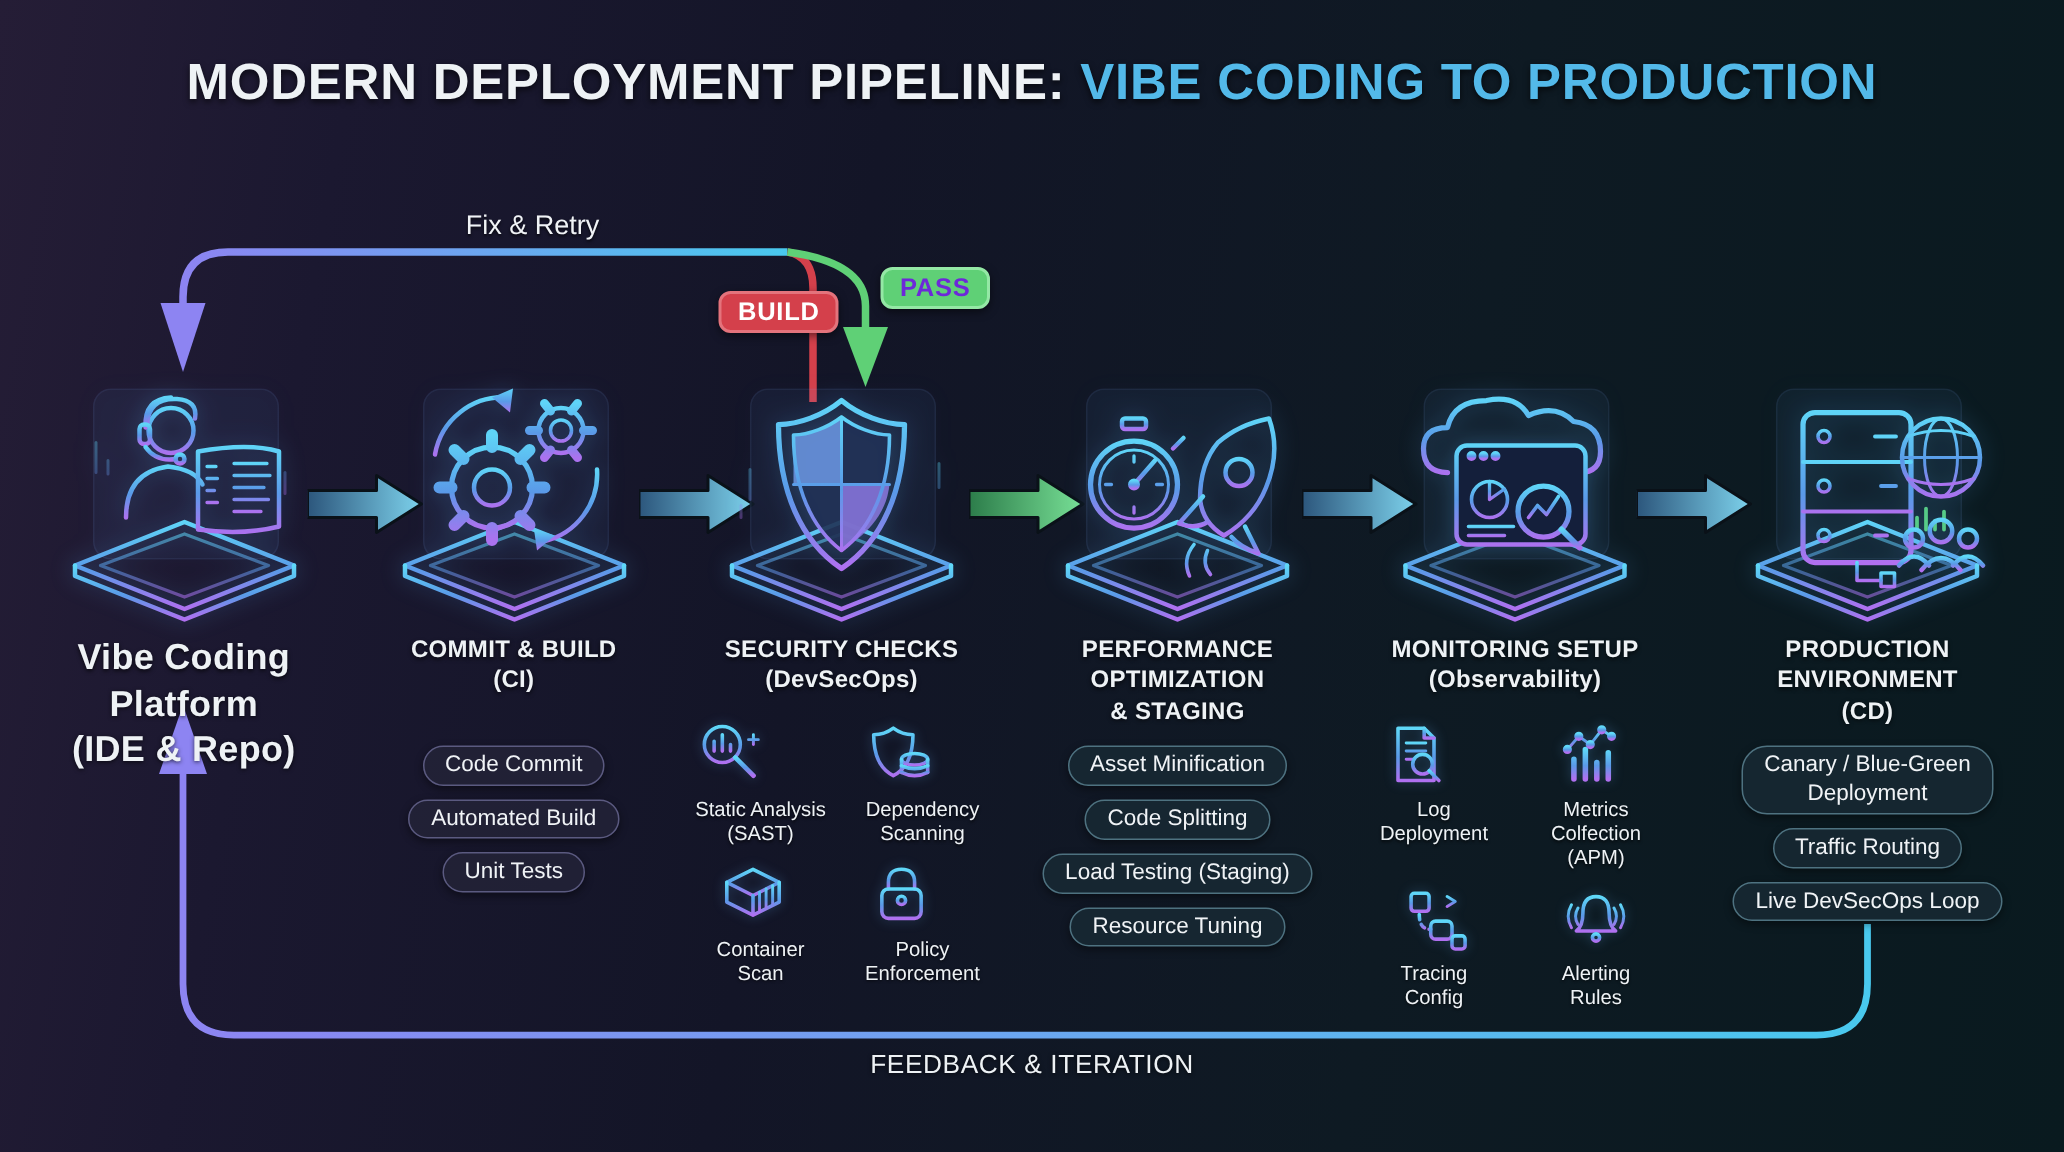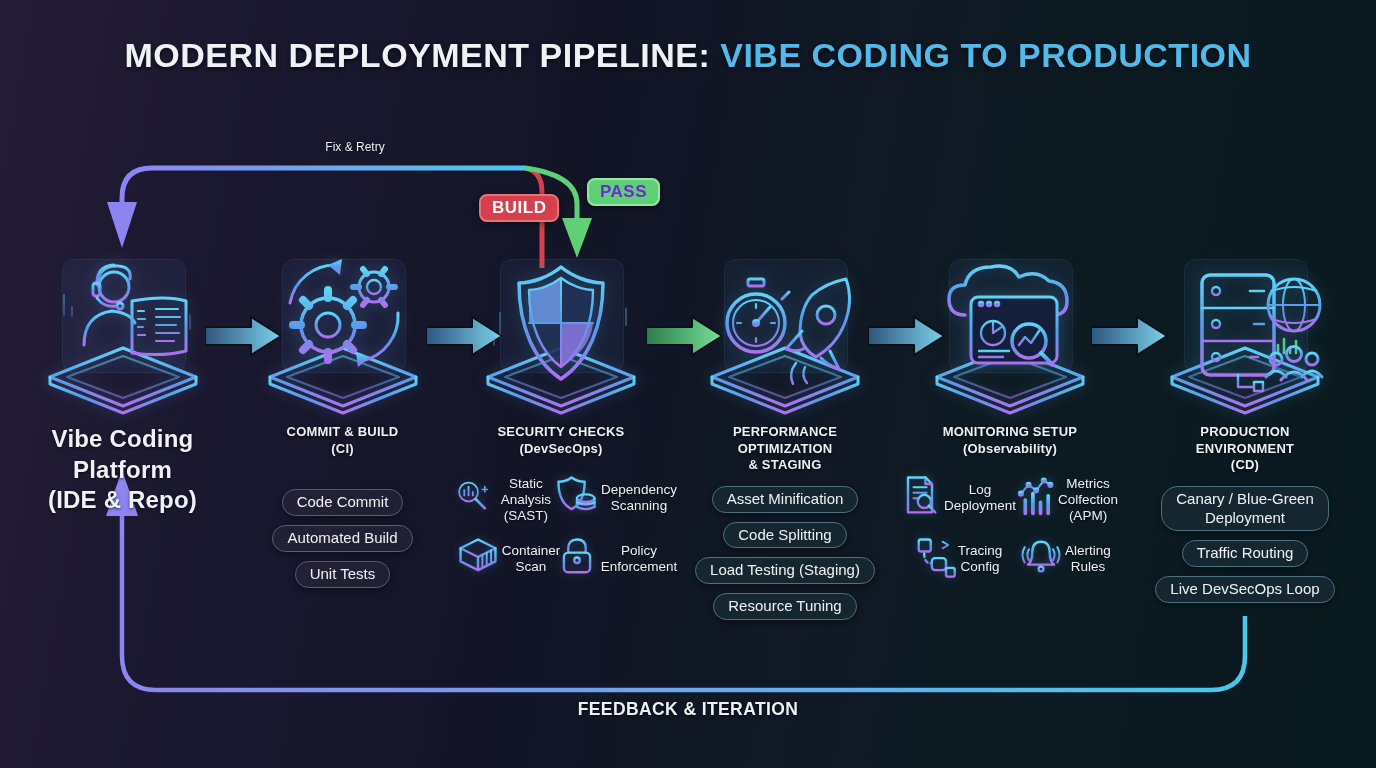--- a/index.html
+++ b/index.html
@@ -9,44 +9,44 @@
     font-family:"Liberation Sans",sans-serif;color:#eef2f5;
   }
   .title{position:absolute;top:36px;left:0;width:100%;text-align:center;
     font-size:34px;font-weight:700;letter-spacing:.5px;white-space:nowrap;
     text-shadow:0 2px 4px rgba(0,0,0,.65);}
   .title .hl{color:#53b9e9;}
   .col{position:absolute;top:253px;display:flex;flex-direction:column;align-items:center;}
   .icon-wrap{position:relative;width:170px;height:165px;filter:drop-shadow(0 0 7px rgba(90,180,255,.28));}
   .icon-bg{position:absolute;left:24px;top:6px;width:122px;height:112px;border-radius:12px;
     background:rgba(110,150,240,.06);border:1px solid rgba(140,180,255,.08);}
-  .stage-title{margin-top:6px;font-weight:700;font-size:13px;line-height:1.28;text-align:center;
+  .stage-title{margin-top:6px;font-weight:700;font-size:16px;line-height:1.28;text-align:center;
     white-space:pre-line;letter-spacing:.2px;text-shadow:0 1px 3px rgba(0,0,0,.7);}
   .pills{display:flex;flex-direction:column;align-items:center;gap:9px;}
   .pills.m20{margin-top:32px;} .pills.m12{margin-top:12px;}
   .pill{background:rgba(24,42,52,.78);border:1.5px solid #4e7280;border-radius:17px;
     padding:3px 14px;font-size:15px;line-height:1.25;text-align:center;white-space:pre-line;
     color:#f0f3f6;box-shadow:0 2px 6px rgba(0,0,0,.45);max-width:180px;}
   .pill.ci{background:rgba(36,36,56,.78);border-color:#5b5a80;}
   .subgrid{margin-top:15px;display:grid;grid-template-columns:106px 106px;column-gap:2px;row-gap:9px;
     justify-items:center;align-items:start;}
-  .subitem{display:flex;flex-direction:row;align-items:center;}
+  .subitem{display:flex;flex-direction:column;}
   .subitem svg{width:48px;height:48px;filter:drop-shadow(0 0 4px rgba(100,180,255,.3));}
   .sublabel{margin-top:4px;font-size:13.5px;line-height:1.18;text-align:center;white-space:pre-line;
     text-shadow:0 1px 2px rgba(0,0,0,.7);}
   .arrow{position:absolute;top:314px;width:78px;height:44px;}
   .loop-svg{position:absolute;pointer-events:none;}
   .badge{position:absolute;font-weight:700;font-size:17px;padding:2px 11px;border-radius:8px;
     letter-spacing:.5px;box-shadow:0 2px 6px rgba(0,0,0,.5);}
   .badge-fail{left:479px;top:194px;background:#d4404b;color:#fff;border:2px solid #e4737c;}
   .badge-pass{left:587px;top:178px;background:#5fd076;color:#6d28d9;border:2px solid #94e8a5;}
-  .fix-retry{position:absolute;left:280px;top:140px;width:150px;text-align:center;font-size:12px;
+  .fix-retry{position:absolute;left:280px;top:140px;width:150px;text-align:center;font-size:18px;
     color:#f0f3f6;text-shadow:0 1px 2px rgba(0,0,0,.7);}
   .feedback-label{position:absolute;left:518px;top:699px;width:340px;text-align:center;
-    font-weight:700;font-size:17.5px;letter-spacing:.4px;text-shadow:0 1px 3px rgba(0,0,0,.7);}
+    font-weight:400;font-size:17.5px;letter-spacing:.4px;text-shadow:0 1px 3px rgba(0,0,0,.7);}
   svg .ln{stroke:url(#gIcon);stroke-width:3;fill:none;stroke-linecap:round;stroke-linejoin:round;}
   svg .ln2{stroke:url(#gIcon);stroke-width:2.2;fill:none;stroke-linecap:round;stroke-linejoin:round;}
 </style>
 </head>
 <body>
 
 <div class="canvas">
 
   <svg width="0" height="0" style="position:absolute">
     <defs>

